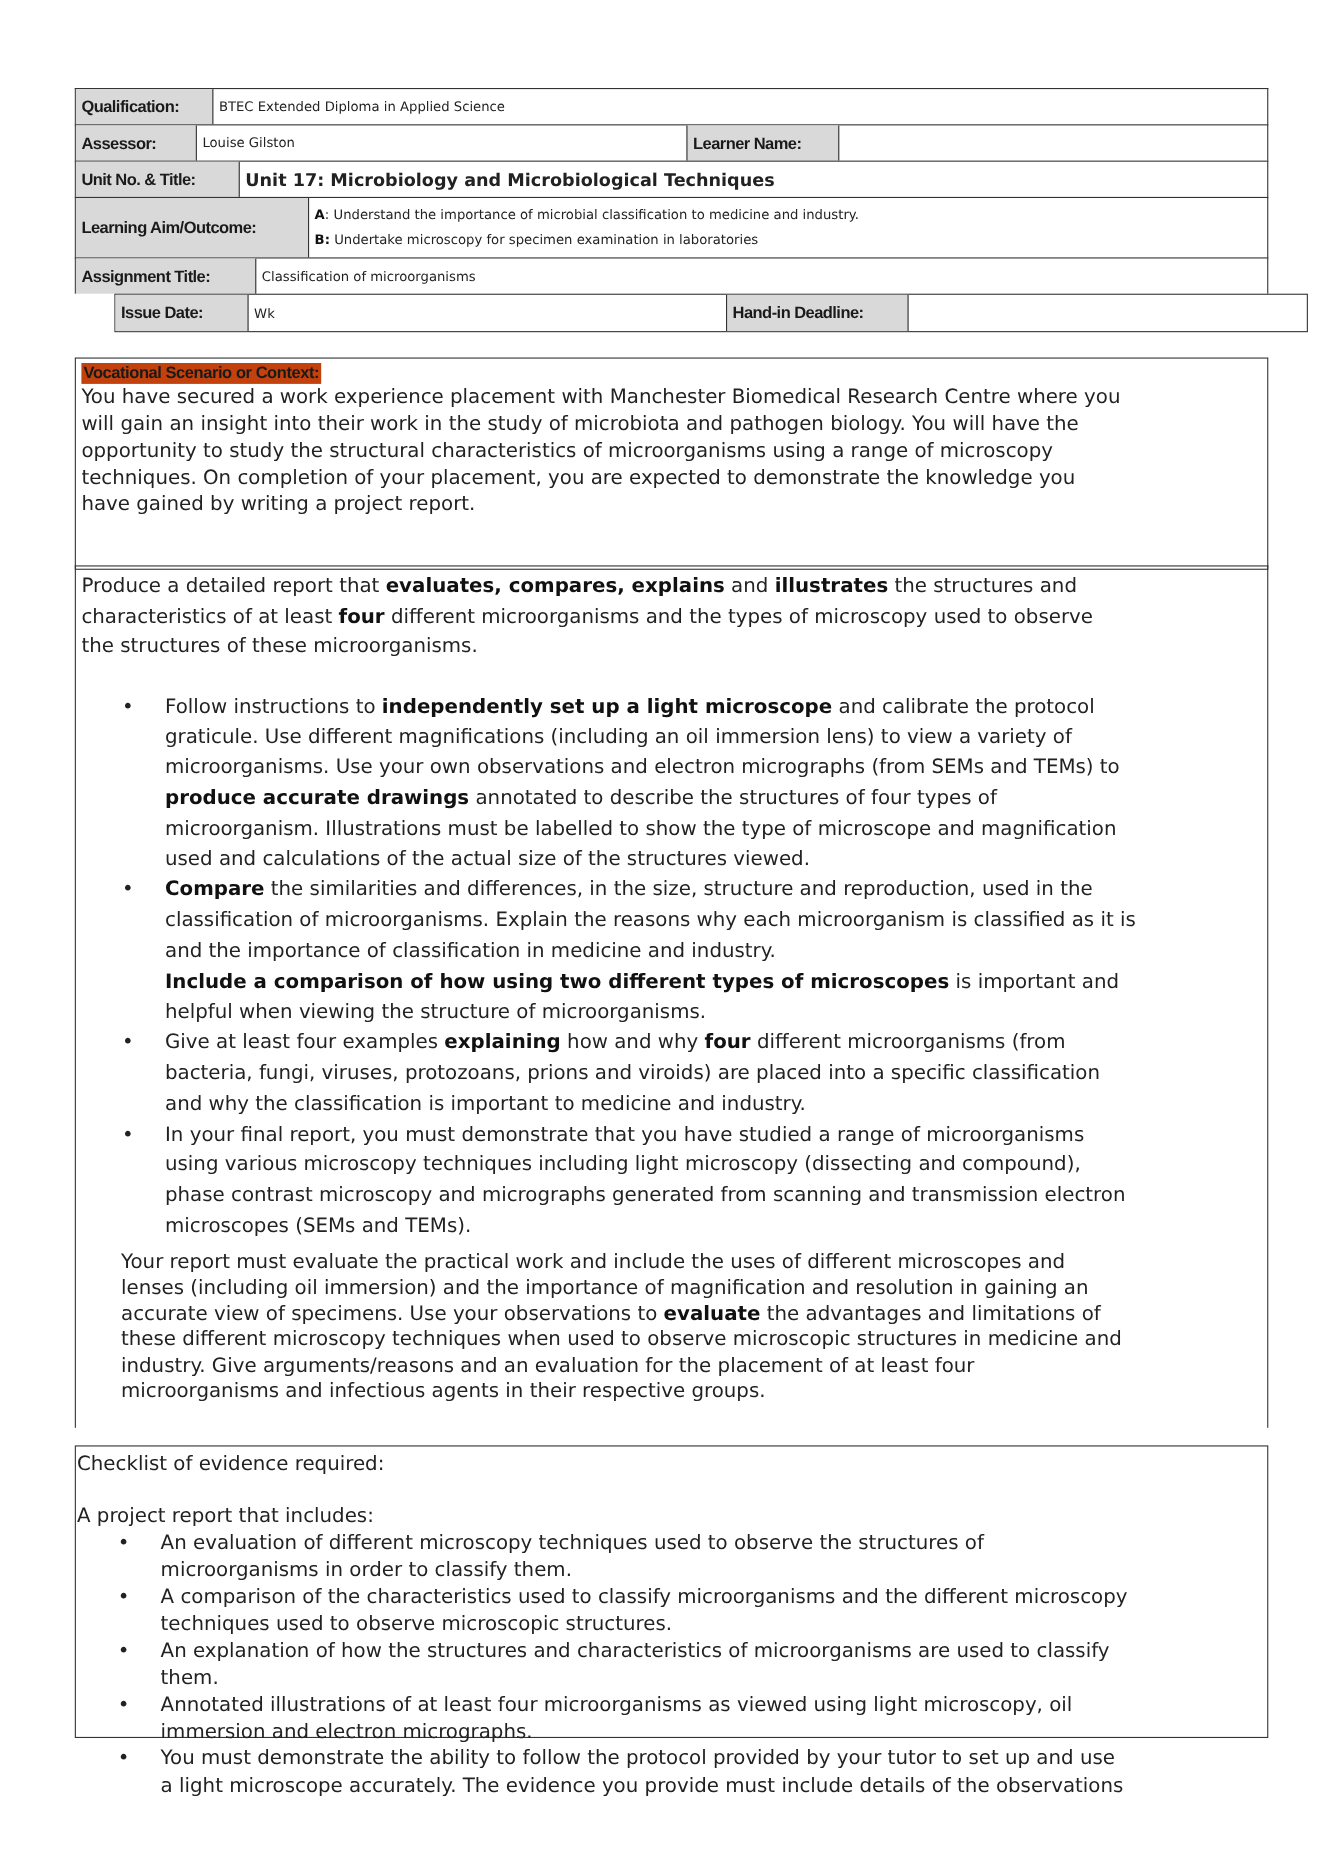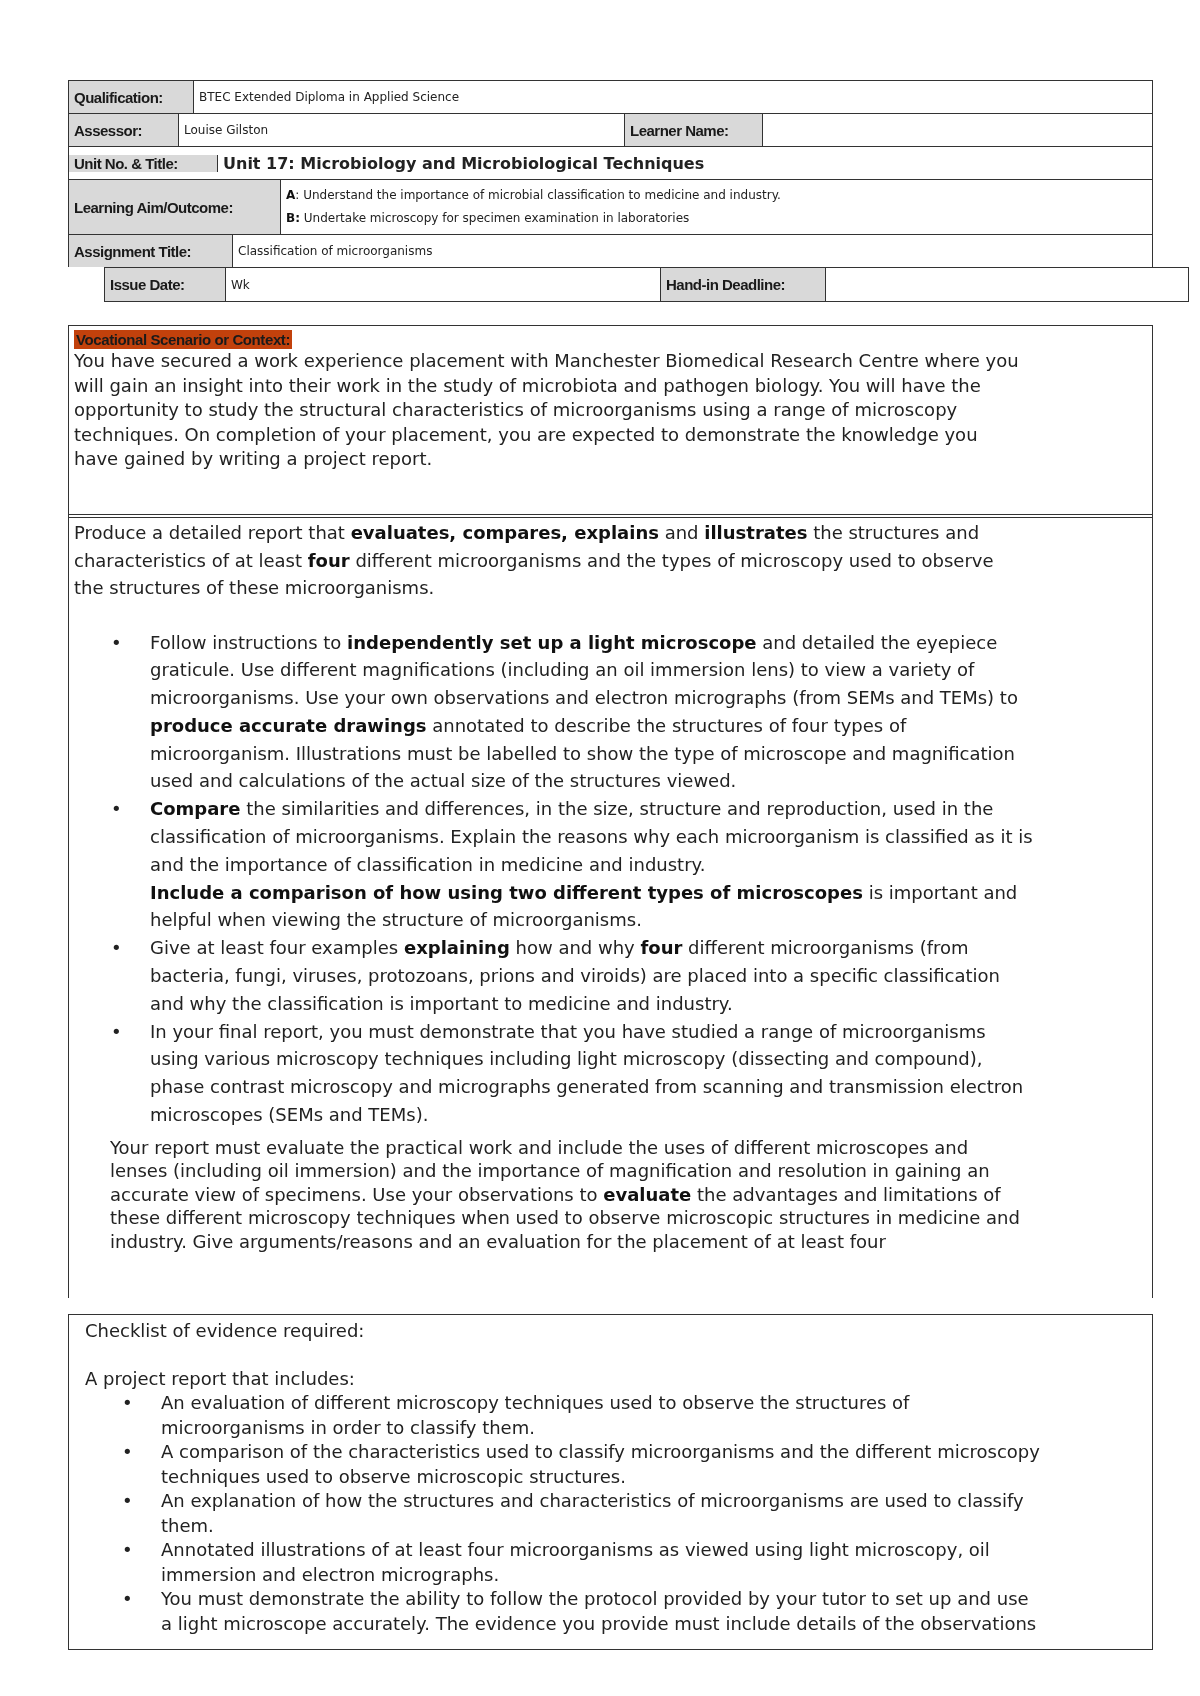--- a/index.html
+++ b/index.html
@@ -25,21 +25,21 @@
   <div class="row" style="top:80px;height:33px;">
     <div class="lbl" style="width:125px;">Qualification:</div>
     <div class="val">BTEC Extended Diploma in Applied Science</div>
   </div>
   <div class="row" style="top:113px;height:33px;">
     <div class="lbl" style="width:110px;">Assessor:</div>
     <div class="val" style="width:445px;">Louise Gilston</div>
     <div class="lbl split" style="width:139px;">Learner Name:</div>
     <div class="val" style="flex:1;"></div>
   </div>
-  <div class="row" style="top:146px;height:33px;align-items:center;">
+  <div class="row" style="top:146px;height:33px;">
     <div class="lbl" style="width:149px;">Unit No. &amp; Title:</div>
     <div class="val bold">Unit 17: Microbiology and Microbiological Techniques</div>
   </div>
   <div class="row" style="top:179px;height:55px;">
     <div class="lbl" style="width:212px;">Learning Aim/Outcome:</div>
     <div class="val" style="flex-direction:column;align-items:flex-start;justify-content:center;line-height:23px;">
       <div><b>A</b><span>: Understand the importance of microbial classification to medicine and industry.</span></div>
       <div><b>B:</b><span> Undertake microscopy for specimen examination in laboratories</span></div>
     </div>
   </div>
@@ -69,21 +69,21 @@
 <div class="box" style="top:514px;height:784px;border-bottom:none;padding:0 5px;">
   <div class="para" style="line-height:27.5px;margin-top:4px;">
     <div><span>Produce a detailed report that </span><b>evaluates, compares, explains</b><span> and </span><b>illustrates</b><span> the structures and</span></div>
     <div><span>characteristics of at least </span><b>four</b><span> different microorganisms and the types of microscopy used to observe</span></div>
     <div>the structures of these microorganisms.</div>
   </div>
 
   <ul class="bullets" style="margin-top:27px;line-height:27.8px;">
     <li>
       <span class="dot">•</span>
-      <div><span>Follow instructions to </span><b>independently set up a light microscope</b><span> and detailed the eyepiece</span></div>
+      <div><span>Follow instructions to </span><b>independently set up a light microscope</b><span> and calibrate the protocol</span></div>
       <div>graticule. Use different magnifications (including an oil immersion lens) to view a variety of</div>
       <div>microorganisms. Use your own observations and electron micrographs (from SEMs and TEMs) to</div>
       <div><b>produce accurate drawings</b><span> annotated to describe the structures of four types of</span></div>
       <div>microorganism. Illustrations must be labelled to show the type of microscope and magnification</div>
       <div>used and calculations of the actual size of the structures viewed.</div>
     </li>
     <li>
       <span class="dot">•</span>
       <div><b>Compare</b><span> the similarities and differences, in the size, structure and reproduction, used in the</span></div>
       <div>classification of microorganisms. Explain the reasons why each microorganism is classified as it is</div>
@@ -105,24 +105,25 @@
       <div>microscopes (SEMs and TEMs).</div>
     </li>
   </ul>
 
   <div class="para" style="margin-left:36px;margin-top:7px;line-height:23.5px;">
     <div>Your report must evaluate the practical work and include the uses of different microscopes and</div>
     <div>lenses (including oil immersion) and the importance of magnification and resolution in gaining an</div>
     <div><span>accurate view of specimens. Use your observations to </span><b>evaluate</b><span> the advantages and limitations of</span></div>
     <div>these different microscopy techniques when used to observe microscopic structures in medicine and</div>
     <div>industry. Give arguments/reasons and an evaluation for the placement of at least four</div>
+    <div>microorganisms and infectious agents in their respective groups.</div>
   </div>
 </div>
 
-<div class="box" style="top:1314px;height:336px;padding:0 16px;">
+<div class="box" style="top:1314px;height:266px;padding:0 1px;">
   <div class="para" style="margin-top:4px;line-height:24px;">Checklist of evidence required:</div>
   <div class="para" style="margin-top:24px;line-height:24px;">A project report that includes:</div>
   <ul class="bullets" style="line-height:24.5px;">
     <li>
       <span class="dot">•</span>
       <div>An evaluation of different microscopy techniques used to observe the structures of</div>
       <div>microorganisms in order to classify them.</div>
     </li>
     <li>
       <span class="dot">•</span>

